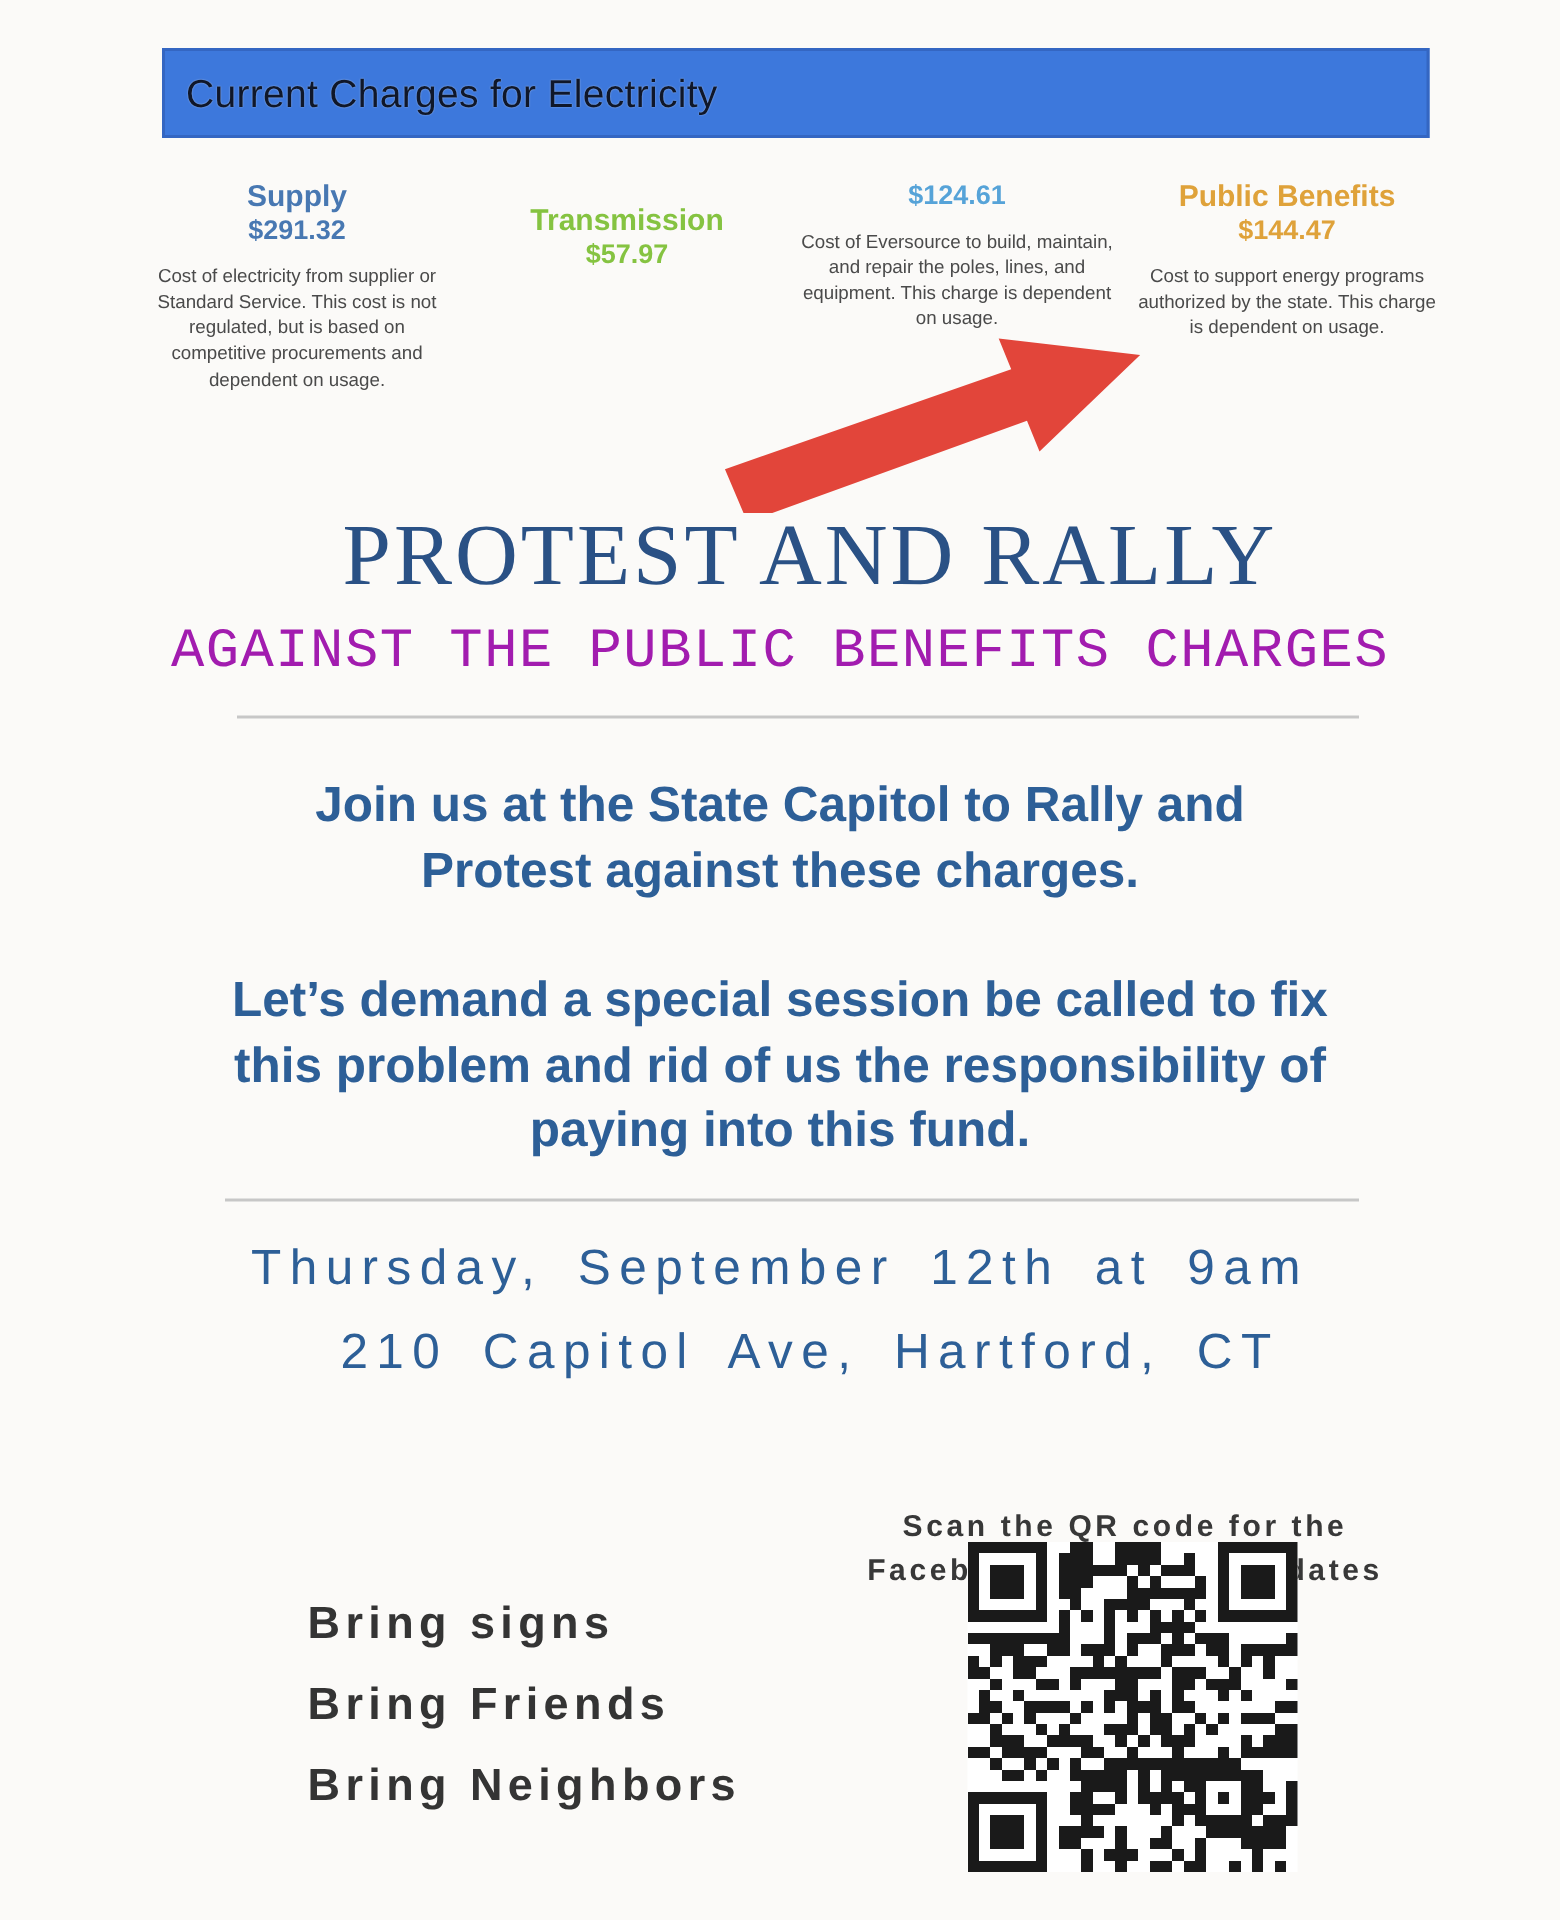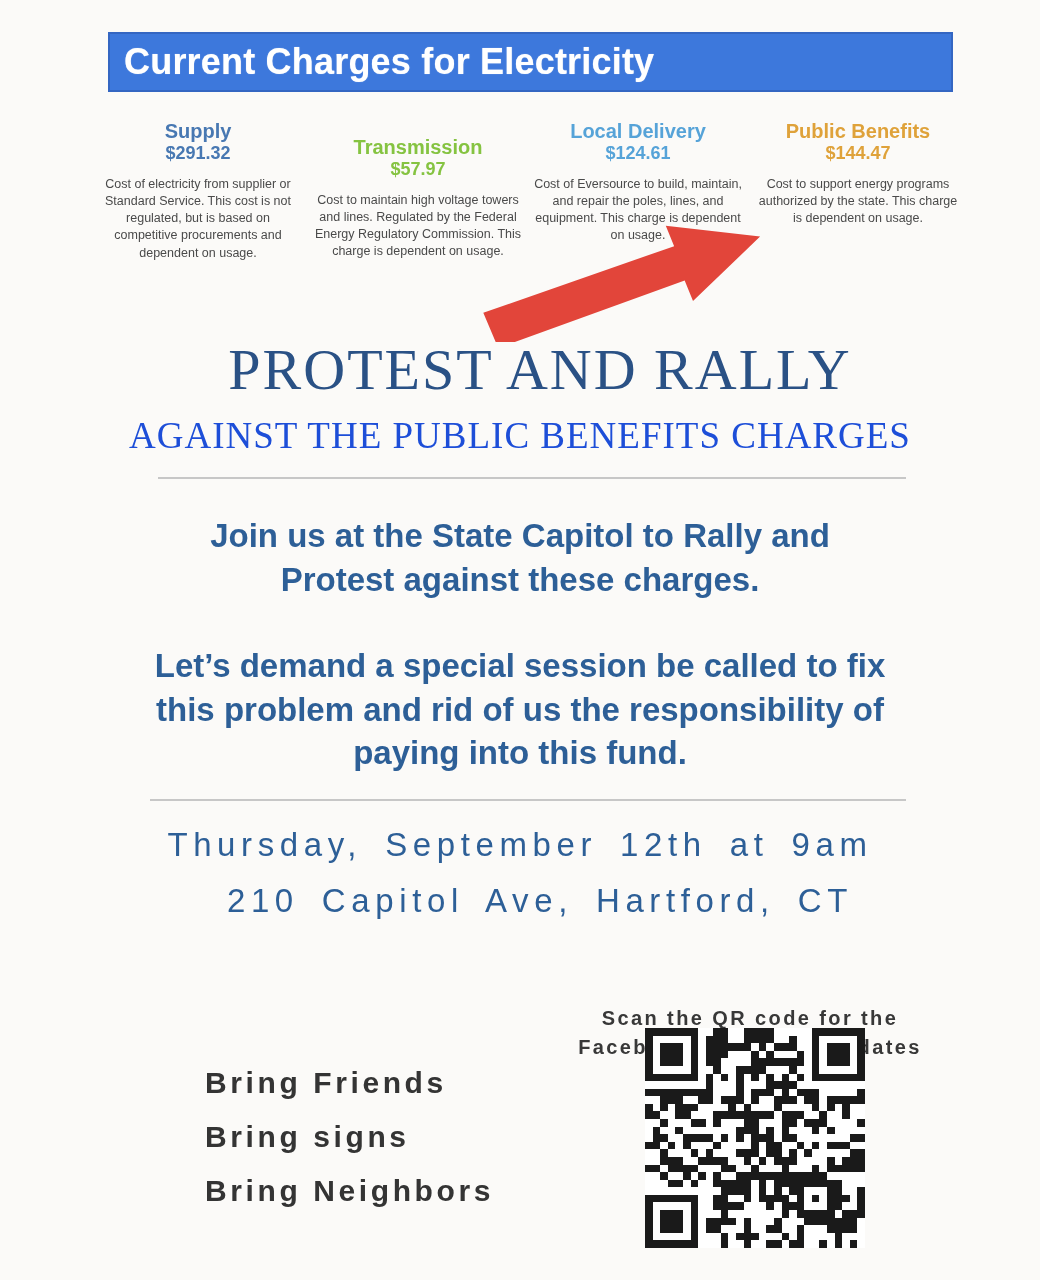--- a/index.html
+++ b/index.html
@@ -8,21 +8,21 @@
     background:#fbfaf8;
     font-family:"Liberation Sans", sans-serif;
   }
   
   .banner{
     position:absolute;left:108px;top:32px;width:845px;height:60px;
     border:2px solid #3466c2;box-sizing:border-box;
     display:flex;align-items:center;padding-left:14px;
   }
   .banner-title{
-    color:#ffffff;font-size:36px;font-weight:700;letter-spacing:.2px;
+    color:#0f172a;font-size:26px;font-weight:400;letter-spacing:.2px;
     text-shadow:0 0 1px rgba(255,255,255,.6);
   }
   
   .charges{
     position:absolute;left:88px;top:120px;width:880px;
     display:flex;
   }
   .charge-col{flex:1;padding:0 6px;text-align:center;}
   .charge-name{font-size:20px;font-weight:700;line-height:1.15;}
   .charge-amount{font-size:18px;font-weight:700;line-height:1.15;margin-bottom:12px;}
@@ -82,44 +82,42 @@
 
 <div class="charges">
   <div class="charge-col">
     <div class="charge-name" style="color: rgb(72, 120, 178);">Supply</div>
     <div class="charge-amount" style="color: rgb(72, 120, 178);">$291.32</div>
     <div class="charge-desc">Cost of electricity from supplier or Standard Service. This cost is not regulated, but is based on competitive procurements and dependent on usage.</div>
   </div>
   <div class="charge-col">
     <div class="charge-name" style="color: rgb(133, 195, 65); margin-top: 16px;">Transmission</div>
     <div class="charge-amount" style="color: rgb(133, 195, 65);">$57.97</div>
-    <div class="charge-desc">Cost to maintain high voltage towers and lines. Regulated by the Federal Energy Regulatory Commission. This charge is dependent on usage.</div>
   </div>
   <div class="charge-col">
-    <div class="charge-name" style="color: rgb(86, 163, 216);">Local Delivery</div>
     <div class="charge-amount" style="color: rgb(86, 163, 216);">$124.61</div>
     <div class="charge-desc">Cost of Eversource to build, maintain, and repair the poles, lines, and equipment. This charge is dependent on usage.</div>
   </div>
   <div class="charge-col">
     <div class="charge-name" style="color: rgb(223, 162, 58);">Public Benefits</div>
     <div class="charge-amount" style="color: rgb(223, 162, 58);">$144.47</div>
     <div class="charge-desc">Cost to support energy programs authorized by the state. This charge is dependent on usage.</div>
   </div>
 </div>
 
 <div class="arrow-wrap">
   <svg viewBox="0 0 310 150" xmlns="http://www.w3.org/2000/svg">
     <g transform="rotate(-17 155 75)">
       <polygon points="8,78 210,70 208,48 295,86 212,128 210,106 12,116" fill="#e2453a"></polygon>
     </g>
   </svg>
 </div>
 
 <div class="headline-primary" style="color: rgb(42, 81, 133);">PROTEST AND RALLY</div>
-<div class="headline-secondary" style="color: #1d4ed8;">AGAINST THE PUBLIC BENEFITS CHARGES</div>
+<div class="headline-secondary" style="color: #a21caf; font-family: Liberation Mono, monospace;">AGAINST THE PUBLIC BENEFITS CHARGES</div>
 
 <div class="divider divider-1"></div>
 
 <div class="para para-1" style="color: rgb(45, 95, 151);">Join us at the State Capitol to Rally and
 Protest against these charges.</div>
 <div class="para para-2" style="color: rgb(45, 95, 151);">Let’s demand a special session be called to fix
 this problem and rid of us the responsibility of
 paying into this fund.</div>
 
 <div class="divider divider-2"></div>
@@ -561,16 +559,16 @@
       <rect x="17" y="28" width="1" height="1" fill="#1a1a1a"></rect>
       <rect x="19" y="28" width="1" height="1" fill="#1a1a1a"></rect>
       <rect x="20" y="28" width="1" height="1" fill="#1a1a1a"></rect>
       <rect x="23" y="28" width="1" height="1" fill="#1a1a1a"></rect>
       <rect x="25" y="28" width="1" height="1" fill="#1a1a1a"></rect>
       <rect x="27" y="28" width="1" height="1" fill="#1a1a1a"></rect>
     </svg>
 </div>
 
 <div class="bring-list">
+  <div class="bring-item">Bring signs</div>
   <div class="bring-item">Bring Friends</div>
-  <div class="bring-item">Bring signs</div>
   <div class="bring-item">Bring Neighbors</div>
 </div>
 
 </body></html>

